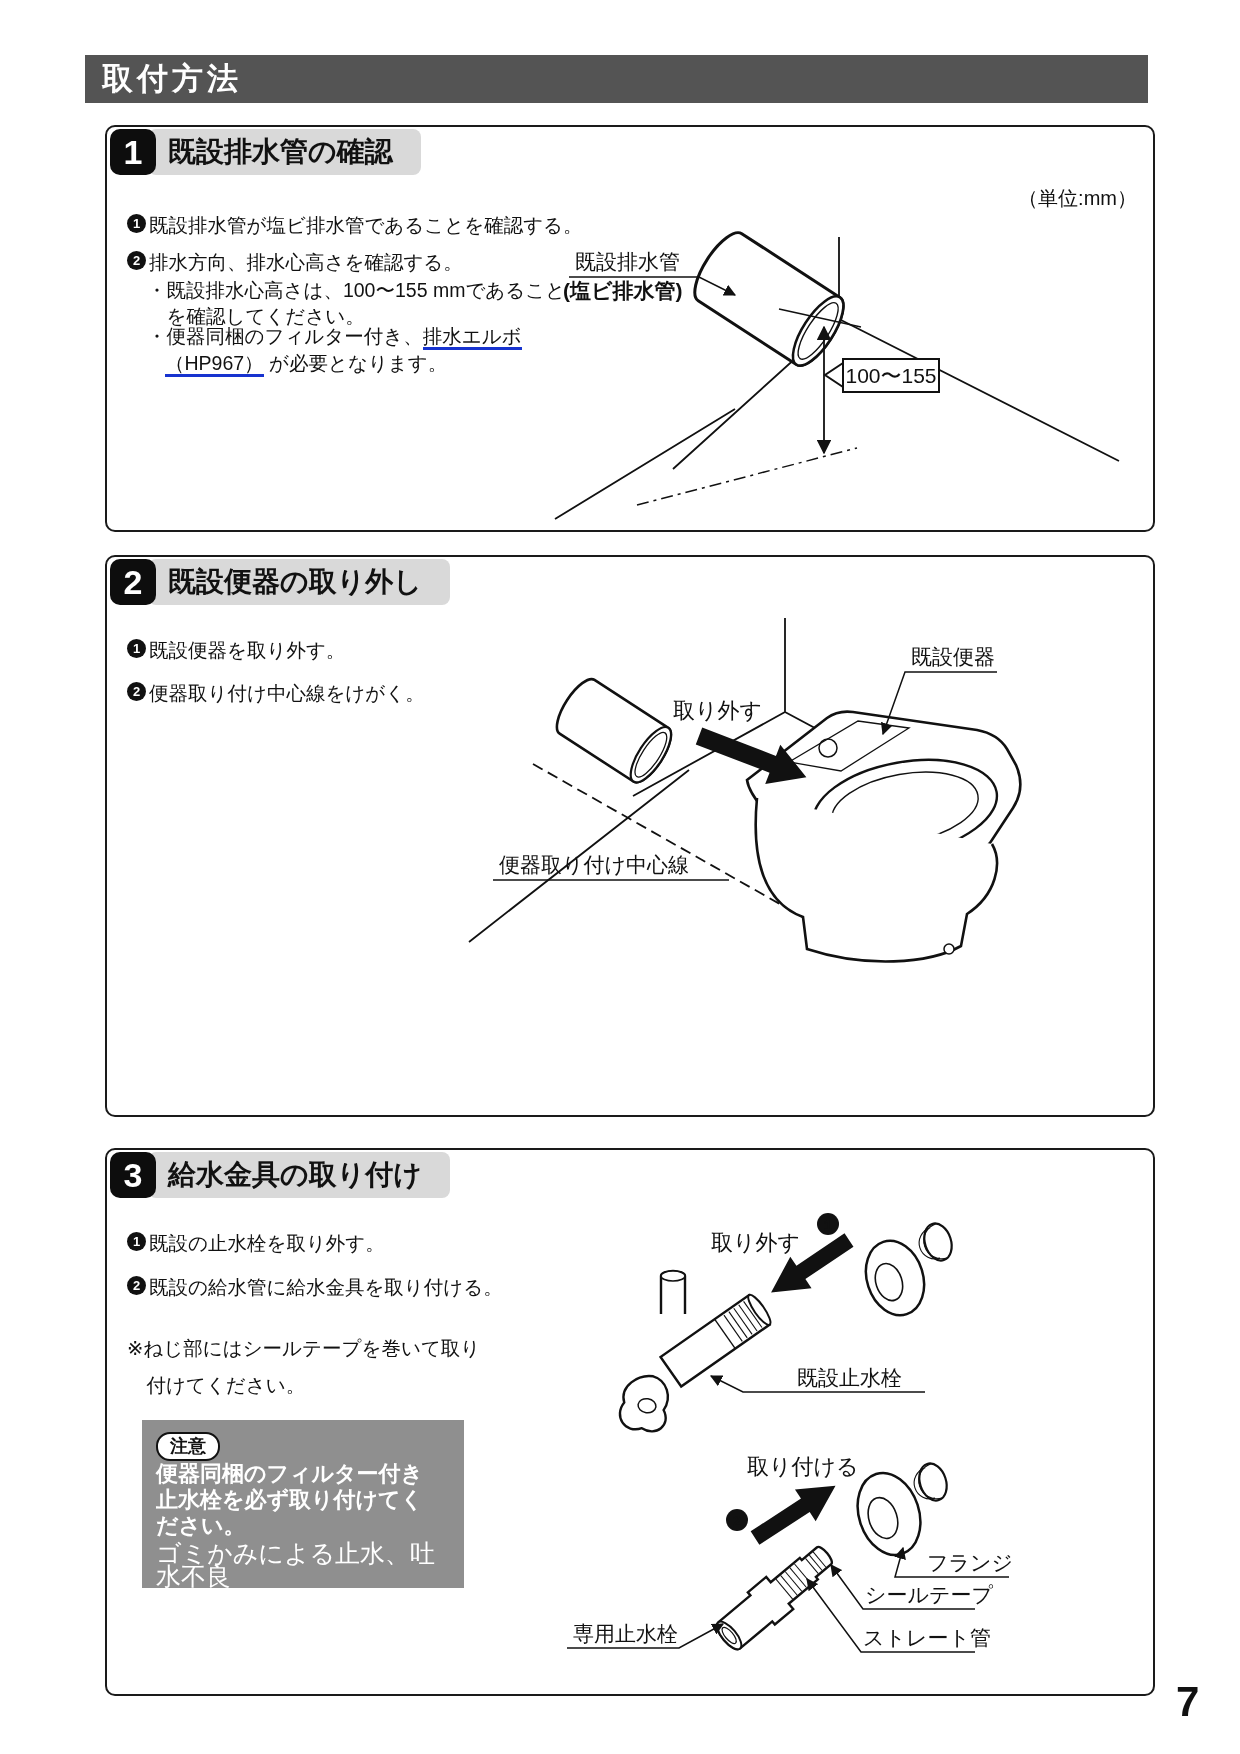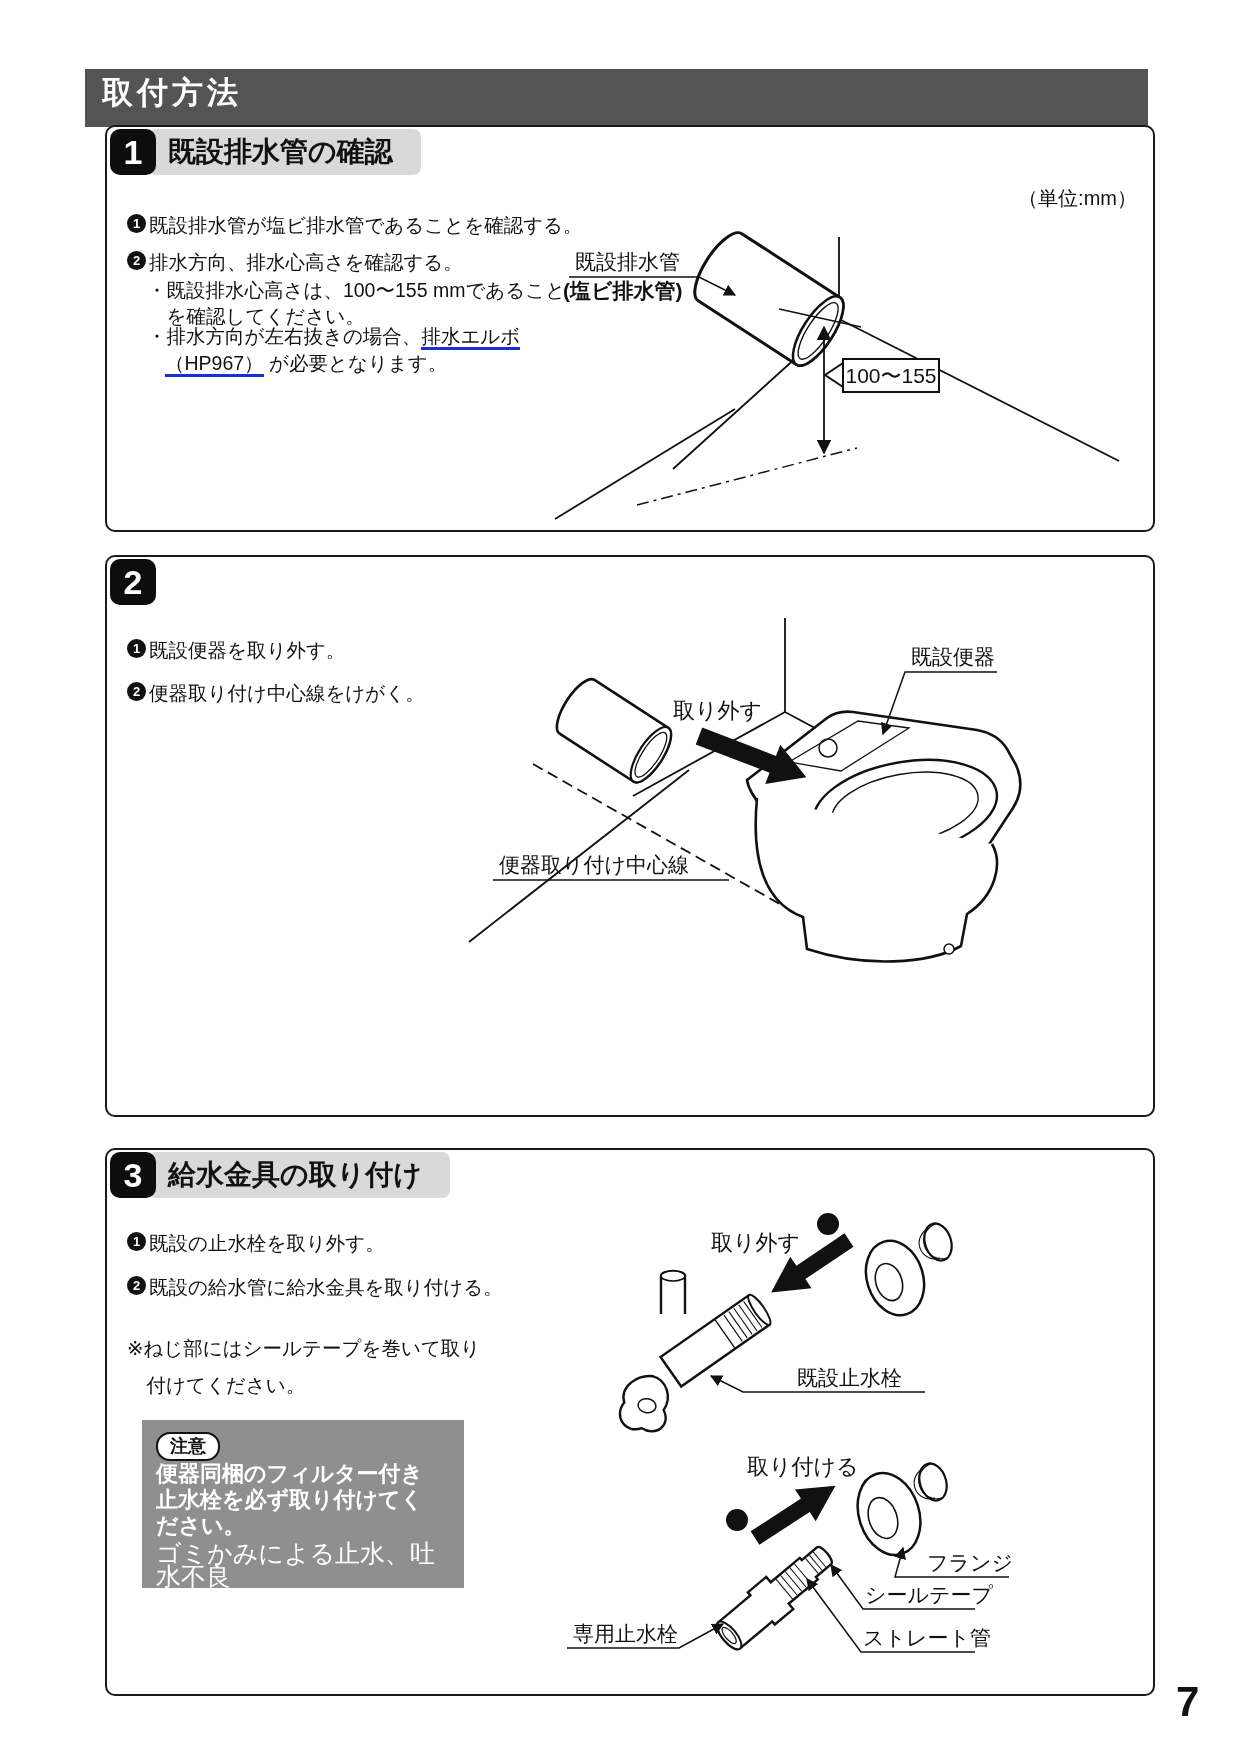--- a/index.html
+++ b/index.html
@@ -1,18 +1,18 @@
 <!DOCTYPE html>
 <html><head>
 <meta charset="utf-8">
 <style>
   html,body{margin:0;padding:0;background:#e8e8e8;}
   .page{position:relative;width:1240px;height:1754px;background:#fff;overflow:hidden;
         font-family:"Liberation Sans","DejaVu Sans",sans-serif;color:#111;}
-  .header-bar{position:absolute;left:85px;top:69px;width:1063px;height:58px;background:#545454;}
+  .header-bar{position:absolute;left:85px;top:55px;width:1063px;height:48px;background:#545454;}
   .header-bar span{display:block;line-height:47px;padding-left:17px;color:#fff;
         font-size:31px;font-weight:bold;letter-spacing:4px;}
   .box{position:absolute;left:105px;width:1046px;border:2.5px solid #1a1a1a;border-radius:10px;background:#fff;}
   .sec-head{position:absolute;top:2px;left:3px;height:46px;display:flex;align-items:center;}
   .sec-num{width:46px;height:46px;background:#0d0d0d;color:#fff;border-radius:10px;
         font-size:34px;font-weight:bold;display:flex;align-items:center;justify-content:center;
         position:relative;z-index:2;}
   .sec-tab{margin-left:-8px;background:#d9d9d9;border-radius:8px;padding:0 28px 0 20px;
         font-size:28px;font-weight:bold;line-height:46px;color:#111;white-space:nowrap;font-family:Liberation Serif, serif;}
   .unit-note{position:absolute;right:16px;top:58px;font-size:20px;}
@@ -50,21 +50,21 @@
     <div class="step" style="left:20px;top:85px;">
       <span class="bullet">1</span>
       <span>既設排水管が塩ビ排水管であることを確認する。</span>
     </div>
     <div class="step" style="left:20px;top:122px;">
       <span class="bullet">2</span>
       <span>排水方向、排水心高さを確認する。</span>
     </div>
     <div class="sub" style="left:40px;top:150px;">・既設排水心高さは、100〜155 mmであること
 　を確認してください。</div>
-    <div class="sub" style="left:40px;top:196px;"><span>・排水方向が左右抜きの場合、</span><span class="blue-u">排水エルボ</span></div>
+    <div class="sub" style="left:40px;top:196px;"><span>・便器同梱のフィルター付き、</span><span class="blue-u">排水エルボ</span></div>
     <div class="sub" style="left:58px;top:223px;"><span class="blue-u">（HP967）</span><span> が必要となります。</span></div>
 
     <svg class="diag" style="left:420px;top:92px;" width="620" height="305" viewBox="0 0 620 305">
       <defs>
         <marker id="ah1" viewBox="0 0 10 10" refX="9" refY="5" markerWidth="8" markerHeight="8" orient="auto-start-reverse">
           <path d="M0,0 L10,5 L0,10 Z" fill="#111"></path>
         </marker>
       </defs>
       <g stroke="#111" fill="none" stroke-width="1.8">
         <path d="M312,18 V100 M312,100 L592,242 M312,100 L146,250 M28,300 L208,190"></path>
@@ -84,20 +84,21 @@
         <path d="M316,144 L298,156 L316,168" fill="#fff" stroke="#111" stroke-width="2"></path>
         <rect x="316" y="140" width="96" height="33" fill="#fff" stroke="#111" stroke-width="2"></rect>
         <text x="364" y="164" font-size="21" text-anchor="middle">100〜155</text>
       </g>
     </svg>
   </section>
 
   <section class="box" style="top:555px;height:558px;">
     <div class="sec-head">
       <span class="sec-num">2</span>
+      <span class="sec-tab">既設便器の取り外し</span>
     </div>
     <div class="step" style="left:20px;top:80px;">
       <span class="bullet">1</span>
       <span>既設便器を取り外す。</span>
     </div>
     <div class="step" style="left:20px;top:123px;">
       <span class="bullet">2</span>
       <span>便器取り付け中心線をけがく。</span>
     </div>
 

